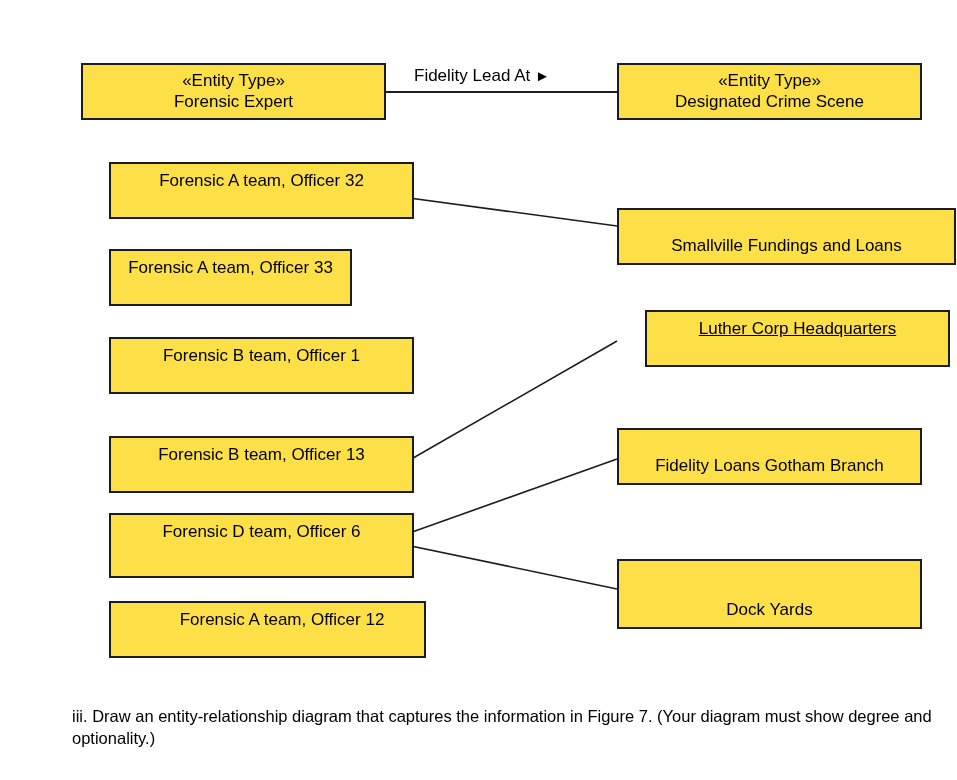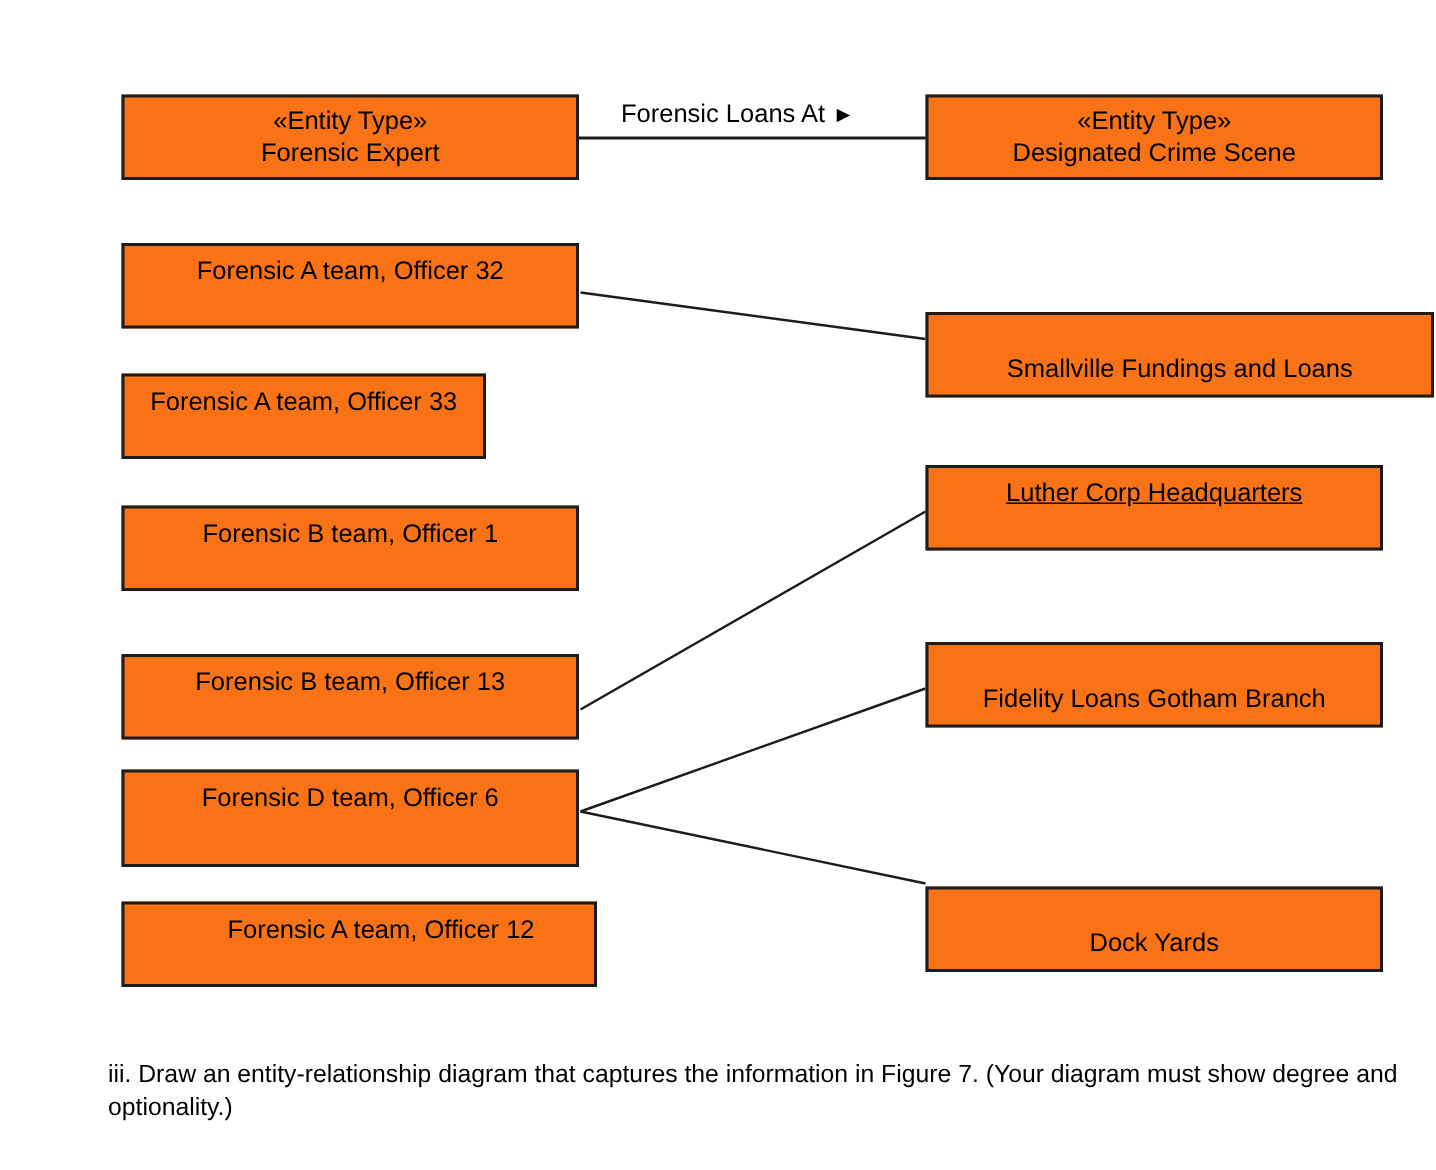--- a/index.html
+++ b/index.html
@@ -30,36 +30,36 @@
     top: 0;
     width: 957px;
     height: 690px;
     pointer-events: none;
   }
 
   .node-box {
     position: absolute;
     box-sizing: border-box;
     border: 2px solid #1c1c1c;
-    background: #f97316;
+    background: #fde047;
     display: flex;
     justify-content: center;
     font-size: 17px;
     line-height: 1.18;
     color: #000000;
     white-space: nowrap;
   }
   .node-box .node-label {
     display: block;
     text-align: center;
   }
 
   
   .align-center { align-items: center; }
-  .align-top    { align-items: flex-start; padding-top: 7px; }
+  .align-top    { align-items: flex-start; padding-top: 7px; margin-left: 28px; }
   .align-bottom { align-items: flex-end; padding-bottom: 7px; }
 
   .stereotype-line {
     display: block;
     text-align: center;
   }
 
   .rel-label {
     position: absolute;
     font-size: 17px;
@@ -106,21 +106,21 @@
   </div>
 
   <div class="node-box align-center" style="left:617px; top:63px; width:305px; height:57px;">
     <span class="node-label">
       <span class="stereotype-line">«Entity Type»</span>
       <span class="stereotype-line">Designated Crime Scene</span>
     </span>
   </div>
 
   <div class="rel-label" style="left:411px; top:66px;">
-    <span>Forensic Loans At</span>
+    <span>Fidelity Lead At</span>
     <span class="rel-arrow-glyph">►</span>
   </div>
 
   <div class="node-box align-top" style="left:81px; top:162px; width:305px; height:57px;">
     <span class="node-label">Forensic A team, Officer 32</span>
   </div>
 
   <div class="node-box align-top" style="left:81px; top:249px; width:243px; height:57px;">
     <span class="node-label">Forensic A team, Officer 33</span>
   </div>
@@ -146,19 +146,19 @@
   </div>
 
   <div class="node-box align-top" style="left:617px; top:310px; width:305px; height:57px;text-decoration:underline;">
     <span class="node-label">Luther Corp Headquarters</span>
   </div>
 
   <div class="node-box align-bottom" style="left:617px; top:428px; width:305px; height:57px;">
     <span class="node-label">Fidelity Loans Gotham Branch</span>
   </div>
 
-  <div class="node-box align-bottom" style="left:617px; top:591px; width:305px; height:57px;">
+  <div class="node-box align-bottom" style="left:617px; top:559px; width:305px; height:70px;">
     <span class="node-label">Dock Yards</span>
   </div>
 
 </div>
 
 <div id="caption">iii. Draw an entity-relationship diagram that captures the information in Figure 7. (Your diagram must show degree and optionality.)</div>
 
 </body></html>

